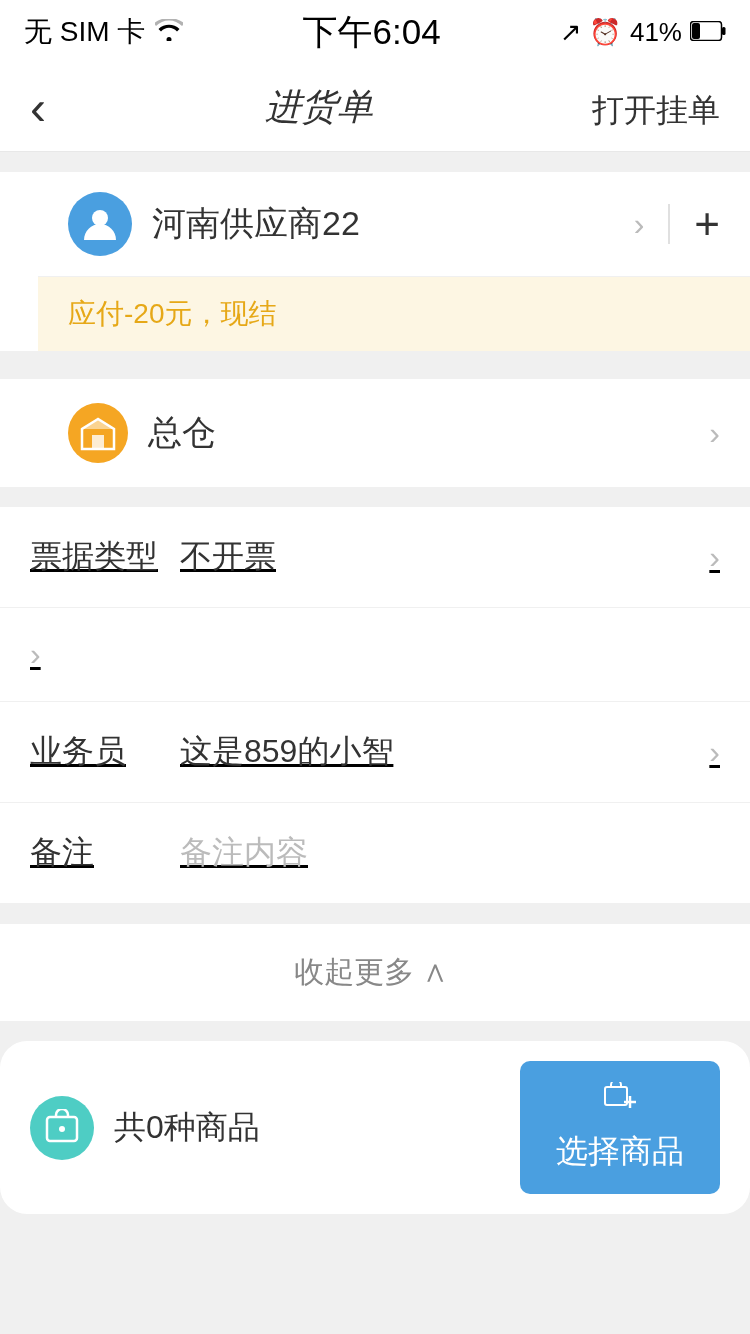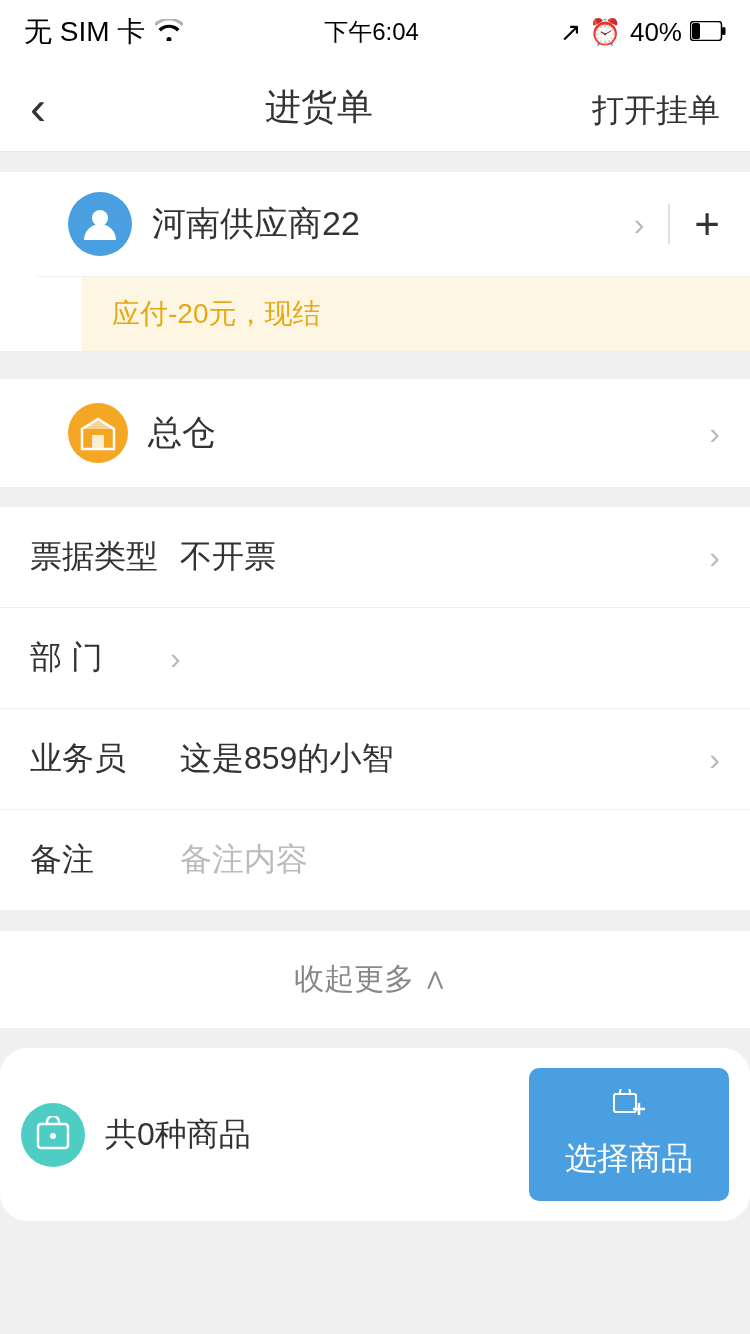--- a/index.html
+++ b/index.html
@@ -23,21 +23,21 @@
       padding: 0 24px;
       font-size: 28px;
       color: #000;
     }
     .status-left {
       display: flex;
       align-items: center;
       gap: 10px;
     }
     .status-center {
-      font-size: 24px;
+      font-size: 35px;
       font-weight: 500;
     }
     .status-right {
       display: flex;
       align-items: center;
       gap: 8px;
       font-size: 26px;
     }
 
     
@@ -53,20 +53,21 @@
     }
     .nav-back {
       font-size: 40px;
       color: #333;
       cursor: pointer;
     }
     .nav-title {
       font-size: 36px;
       font-weight: 500;
       color: #333;
+      font-style: italic;
     }
     .nav-action {
       font-size: 32px;
       color: #333;
       cursor: pointer;
       margin-top: 6px;
     }
 
     
     .section-divider {
@@ -125,21 +126,20 @@
       color: #333;
       cursor: pointer;
     }
 
     
     .notice-bar {
       background: #fdf6e3;
       padding: 18px 30px;
       font-size: 28px;
       color: #e6a817;
-      margin-left: 44px;
     }
 
     
     .warehouse-row {
       display: flex;
       align-items: center;
       padding: 24px 30px;
       background: #fff;
       margin-top: 28px;
     }
@@ -161,20 +161,21 @@
     }
     .chevron-icon {
       font-size: 32px;
       color: #bbb;
     }
 
     
     .form-section {
       background: #fff;
       margin-top: 20px;
+      text-decoration: underline;
     }
     .form-row {
       display: flex;
       align-items: center;
       padding: 28px 30px;
       border-bottom: 1px solid #f0f0f0;
       min-height: 90px;
     }
     .form-row:last-child {
       border-bottom: none;
@@ -210,21 +211,21 @@
       font-size: 30px;
       color: #888;
       margin-right: 8px;
     }
 
     
     .product-bar {
       background: #fff;
       display: flex;
       align-items: center;
-      padding: 20px 21px;
+      padding: 20px 30px;
       margin-top: 20px;
       min-height: 100px;
       border-radius: 27px;
     }
     .product-icon {
       width: 64px;
       height: 64px;
       border-radius: 50%;
       background: #4ecdc4;
       display: flex;
@@ -271,21 +272,21 @@
           <path d="M14 18a2.5 2.5 0 1 1 0 5 2.5 2.5 0 0 1 0-5z" fill="#000"></path>
           <path d="M6 12.5C8.5 10 11 8.8 14 8.8s5.5 1.2 8 3.7l2.5-2.5C21.5 7 17.9 5.8 14 5.8S6.5 7 3.5 10z" fill="#000"></path>
           <path d="M1 7C4.5 3.5 9 1.5 14 1.5s9.5 2 13 5.5l2.5-2.5C25.5 1 20 -1 14-1S2.5 1 -1 4.5z" fill="#000" opacity="0.3"></path>
         </svg>
       </span>
     </div>
     <div class="status-center">下午6:04</div>
     <div class="status-right">
       <span>↗</span>
       <span>⏰</span>
-      <span>40%</span>
+      <span>41%</span>
       <span>
         <svg width="36" height="20" viewBox="0 0 36 20">
           <rect x="0.5" y="0.5" width="31" height="19" rx="3" stroke="#000" stroke-width="1.5" fill="none"></rect>
           <rect x="32" y="6" width="3.5" height="8" rx="1.5" fill="#000"></rect>
           <rect x="2" y="2" width="8" height="16" rx="2" fill="#000"></rect>
         </svg>
       </span>
     </div>
   </div>
 
@@ -330,21 +331,20 @@
     </div>
   </div>
 
   <div class="form-section">
     <div class="form-row">
       <span class="form-label">票据类型</span>
       <span class="form-value">不开票</span>
       <span class="chevron-icon">›</span>
     </div>
     <div class="form-row">
-      <span class="form-label">部 门</span>
       <span class="chevron-icon">›</span>
     </div>
     <div class="form-row">
       <span class="form-label">业务员</span>
       <span class="form-value">这是859的小智</span>
       <span class="chevron-icon">›</span>
     </div>
     <div class="form-row">
       <span class="form-label">备注</span>
       <span class="form-value placeholder">备注内容</span>

